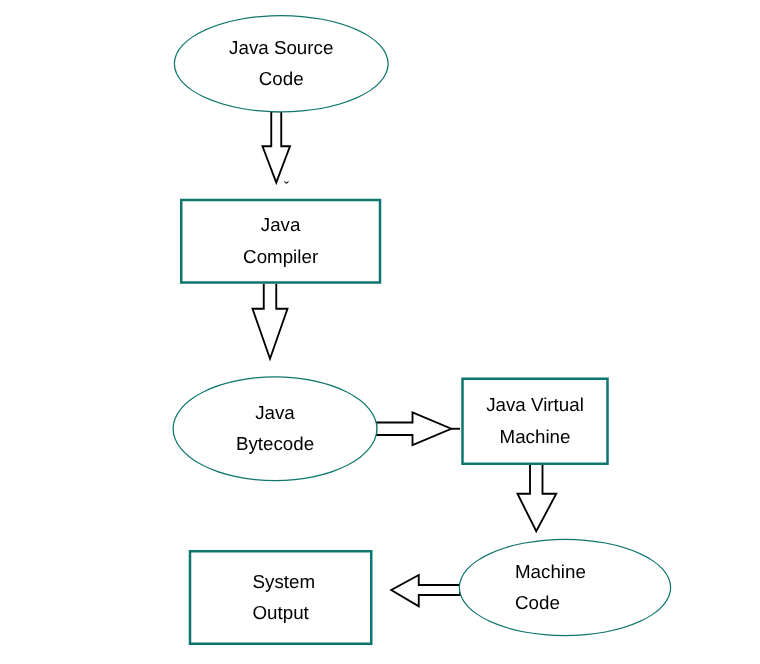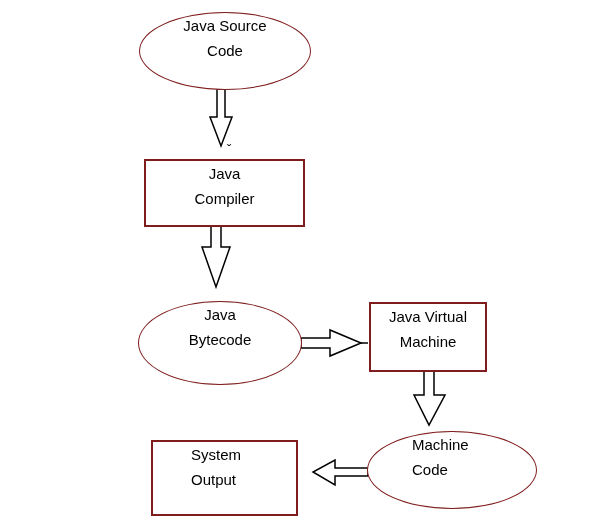--- a/index.html
+++ b/index.html
@@ -13,23 +13,24 @@
     overflow: hidden;
   }
   .arrows {
     position: absolute;
     left: 0; top: 0;
     width: 608px; height: 531px;
   }
   .node {
     position: absolute;
     box-sizing: border-box;
-    border: 2px solid #7f1d1d;
+    border: 2px solid #0f766e;
     background: #ffffff;
     display: flex;
+    align-items: center;
     justify-content: center;
     text-align: center;
     font-size: 15px;
     line-height: 25px;
   }
   .ellipse { border-radius: 50%; border-width: 1.5px; }
   .rect { border-width: 2px; }
   .left-text { justify-content: flex-start; text-align: left; }
   .label { white-space: pre-line; }
   .stray-mark {
@@ -79,18 +80,18 @@
   <div class="node rect" style="left:369px; top:302px; width:118px; height:70px;">
     <span class="label">Java Virtual
 Machine</span>
   </div>
 
   <div class="node ellipse left-text" style="left:367px; top:431px; width:170px; height:78px; padding-left:44px;">
     <span class="label">Machine
 Code</span>
   </div>
 
-  <div class="node rect left-text" style="left:151px; top:440px; width:147px; height:76px; padding-left:38px;">
+  <div class="node rect left-text" style="left:151px; top:440px; width:147px; height:76px; padding-left:49px;">
     <span class="label">System
 Output</span>
   </div>
 
 </div>
 
 </body></html>

